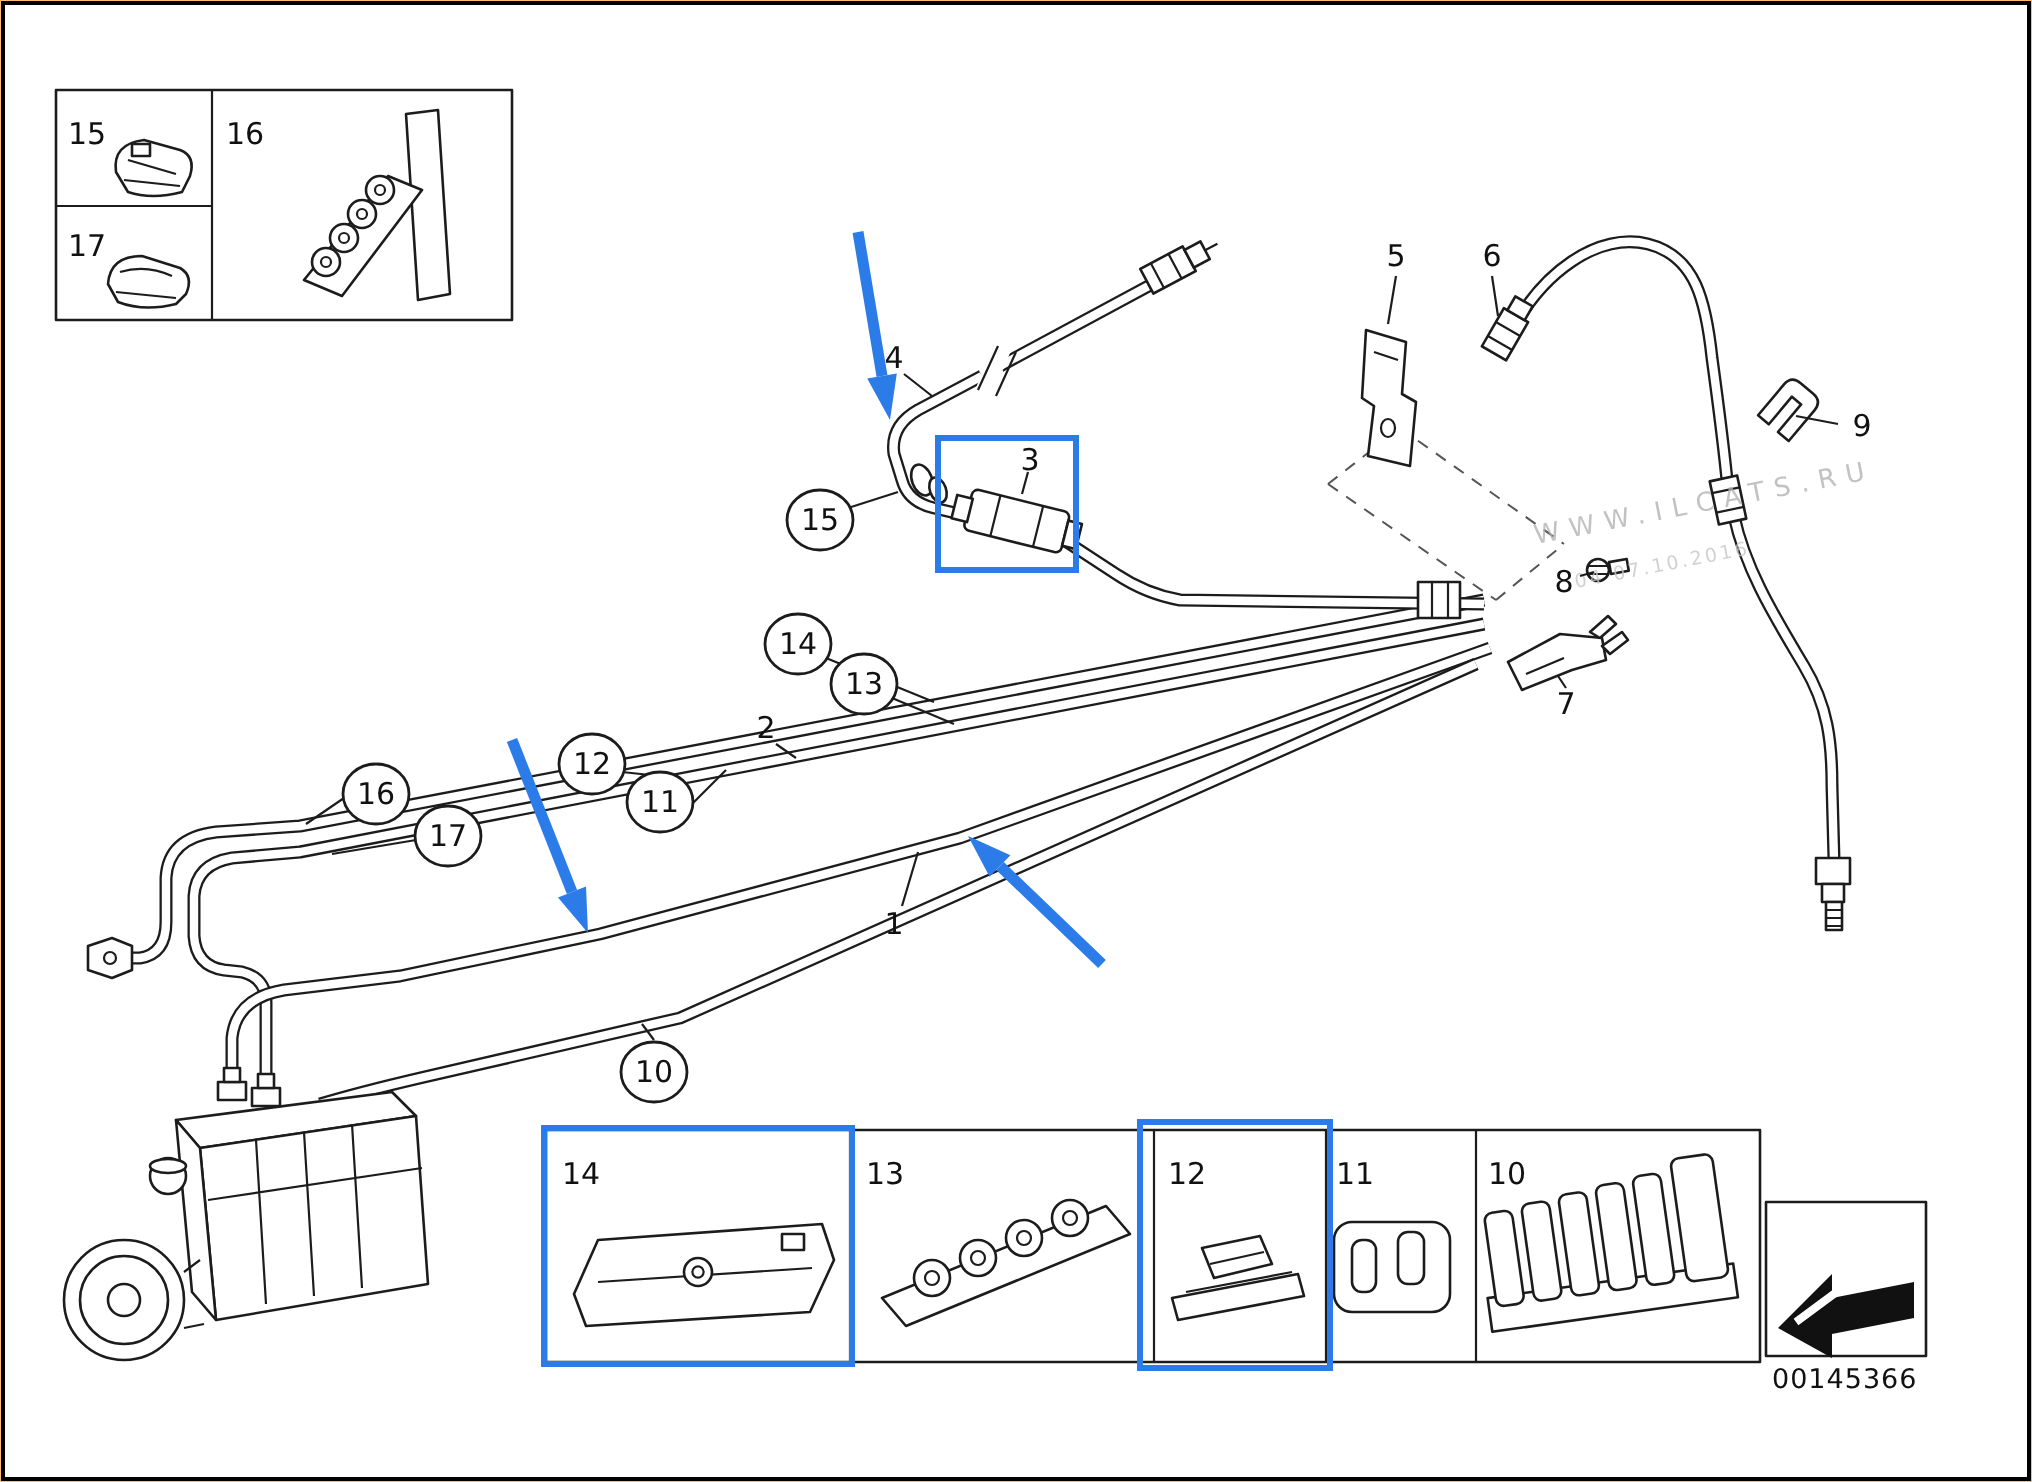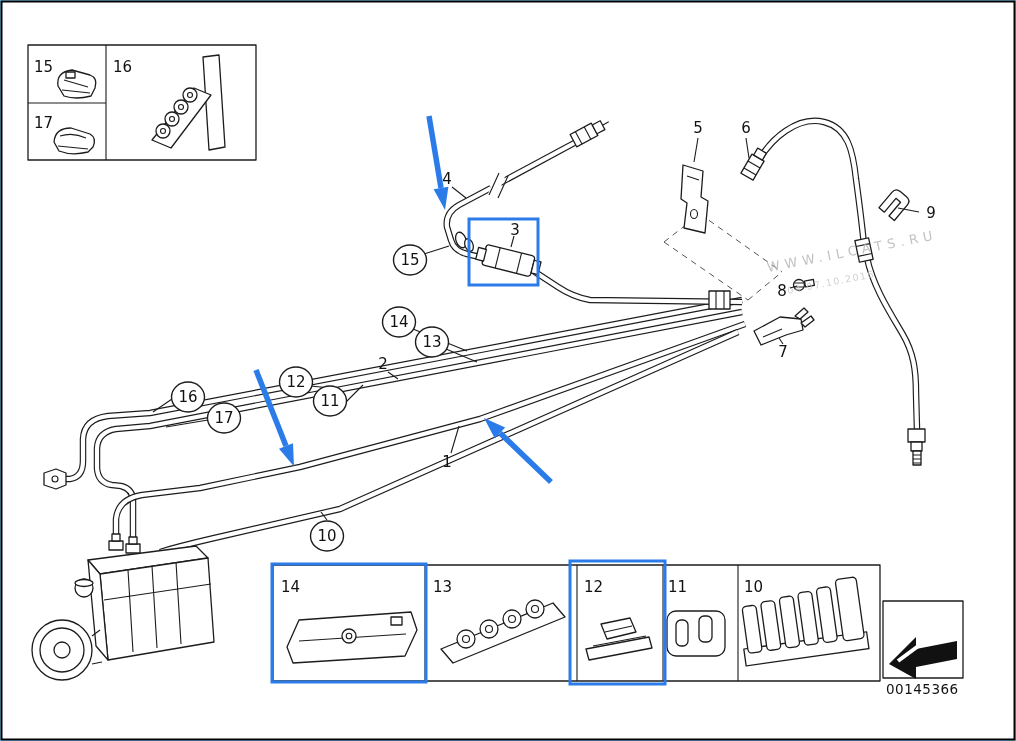--- a/index.html
+++ b/index.html
@@ -1,17 +1,17 @@
 <!DOCTYPE html>
 <html><head>
 <meta charset="utf-8">
 <style>
   *{box-sizing:border-box}
   body{margin:0;background:#e9e9e9}
-  .stage{position:relative;width:1016px;height:741px;background:#7dd3fc;
+  .stage{position:relative;width:1016px;height:741px;background:#fdba74;
          font-family:"DejaVu Sans","Liberation Sans",sans-serif}
   .stage > svg{position:absolute;left:0;top:0}
   .part{fill:#fff;stroke:#1c1c1c;stroke-width:1.3;stroke-linejoin:round}
   .solid{fill:#111;stroke:none}
   .ln{fill:none;stroke:#1c1c1c;stroke-width:1.1}
   .pipe-o{fill:none;stroke:#1c1c1c;stroke-width:6.5;stroke-linejoin:round}
   .pipe-i{fill:none;stroke:#fff;stroke-width:4.2;stroke-linejoin:round}
   .dash{fill:none;stroke:#555;stroke-width:1;stroke-dasharray:6 5}
   .num{font-size:15px;fill:#111;text-anchor:middle;font-weight:500}
   .numl{font-size:15px;fill:#111;text-anchor:start;font-weight:500}

